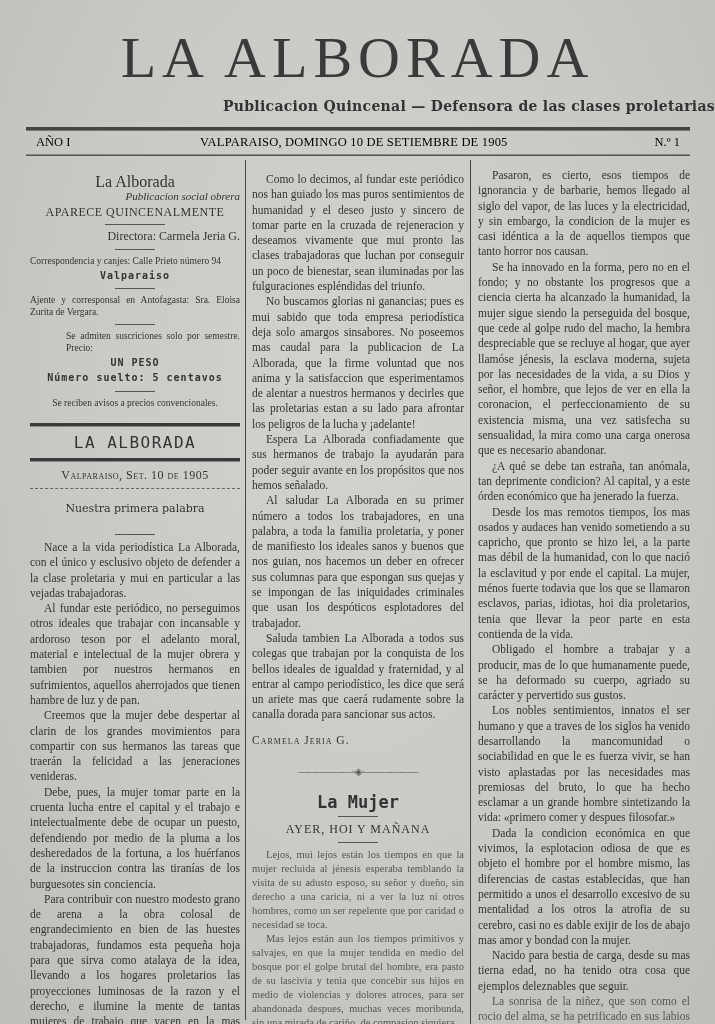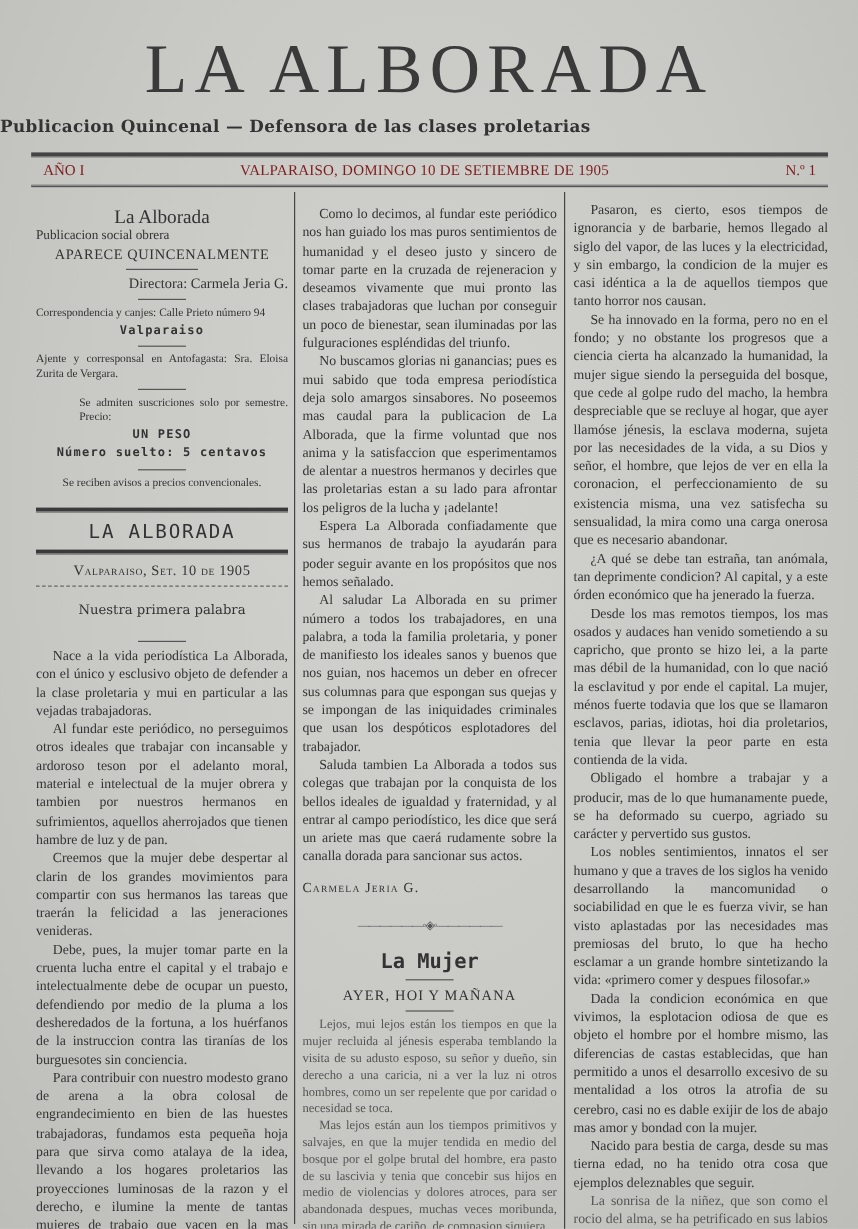--- a/index.html
+++ b/index.html
@@ -13,48 +13,48 @@
   .paper {
     position:absolute; left:0; top:0; width:715px; height:1024px;
     background: radial-gradient(ellipse at 50% 40%, #d2d2cf 0%, #c8c8c5 60%, #bdbdba 100%);
   }
   .masthead {
     position:absolute; left:0; top:28px; width:715px; text-align:center;
     font-family:"Liberation Serif", serif;
     font-size:58px; letter-spacing:6px; color:#3a3a3a; line-height:60px;
   }
   .subtitle {
-    position:absolute; left:0; top:98px; width:715px; text-align:left;
+    position:absolute; left:0; top:98px; width:715px; text-align:right;
     font-family:"DejaVu Serif", serif; font-weight:bold; font-size:14px;
     color:#333; letter-spacing:0.3px;
   }
   .rule-top { position:absolute; left:26px; width:664px; top:127px; height:3px; background:#444; border-bottom:1px solid #777; }
   .rule-bot { position:absolute; left:26px; width:664px; top:154px; height:1px; background:#555; border-top:1px solid #888; }
   .dateline {
     position:absolute; left:26px; width:664px; top:135px; height:16px;
-    font-family:"Liberation Serif", serif; font-size:12.5px; color:#7f1d1d;
+    font-family:"Liberation Serif", serif; font-size:12.5px; color:#000000;
   }
   .dateline .l { position:absolute; left:10px; }
   .dateline .c { position:absolute; left:174px; letter-spacing:0.2px; }
   .dateline .r { position:absolute; right:10px; }
 
   .col { position:absolute; top:160px; font-family:"Liberation Serif", serif; font-size:11.5px; line-height:15.3px; color:#333; }
   .col1 { left:30px; width:210px; }
   .col2 { left:252px; width:212px; }
   .col3 { left:478px; width:212px; }
   .vline { position:absolute; top:160px; width:1px; background:#444; }
   .v1 { left:245px; height:860px; }
   .v2 { left:470px; height:872px; }
 
   p { margin:0; text-align:justify; text-indent:14px; hyphens:auto; }
   .sc { font-variant:small-caps; letter-spacing:0.5px; }
   .center { text-align:center; text-indent:0; }
 
   .box-title { font-size:16px; text-align:center; margin-top:14px; }
-  .box-sub { font-size:11px; text-align:left; }
+  .box-sub { font-style:italic; font-size:11px; text-align:right; }
   .box-cap { font-size:12px; text-align:center; letter-spacing:0.5px; }
   .short-rule { width:40px; height:1px; background:#555; margin:5px auto; }
   .mid-rule { width:60px; height:1px; background:#555; margin:4px auto; }
   .small { font-size:9.5px; line-height:12.5px; }
   .bold-sans { font-family:"DejaVu Sans Mono", monospace; font-weight:bold; font-size:10px; text-align:center; letter-spacing:1px; }
   .thickrule { height:3px; background:#3a3a3a; border-bottom:1px solid #888; margin:8px 0 4px; }
   .wavy { height:2px; border-top:1px dashed #666; margin:4px 0 10px; }
   .section-head { font-family:"DejaVu Sans Mono", monospace; font-size:16px; text-align:center; letter-spacing:1.5px; margin:8px 0 4px; }
   .art-title { font-family:"DejaVu Serif", serif; font-size:11px; text-align:center; margin:6px 0 18px; }
   .mujer { font-family:"DejaVu Sans Mono", monospace; font-weight:bold; font-size:17px; text-align:center; margin:16px 0 2px; }

